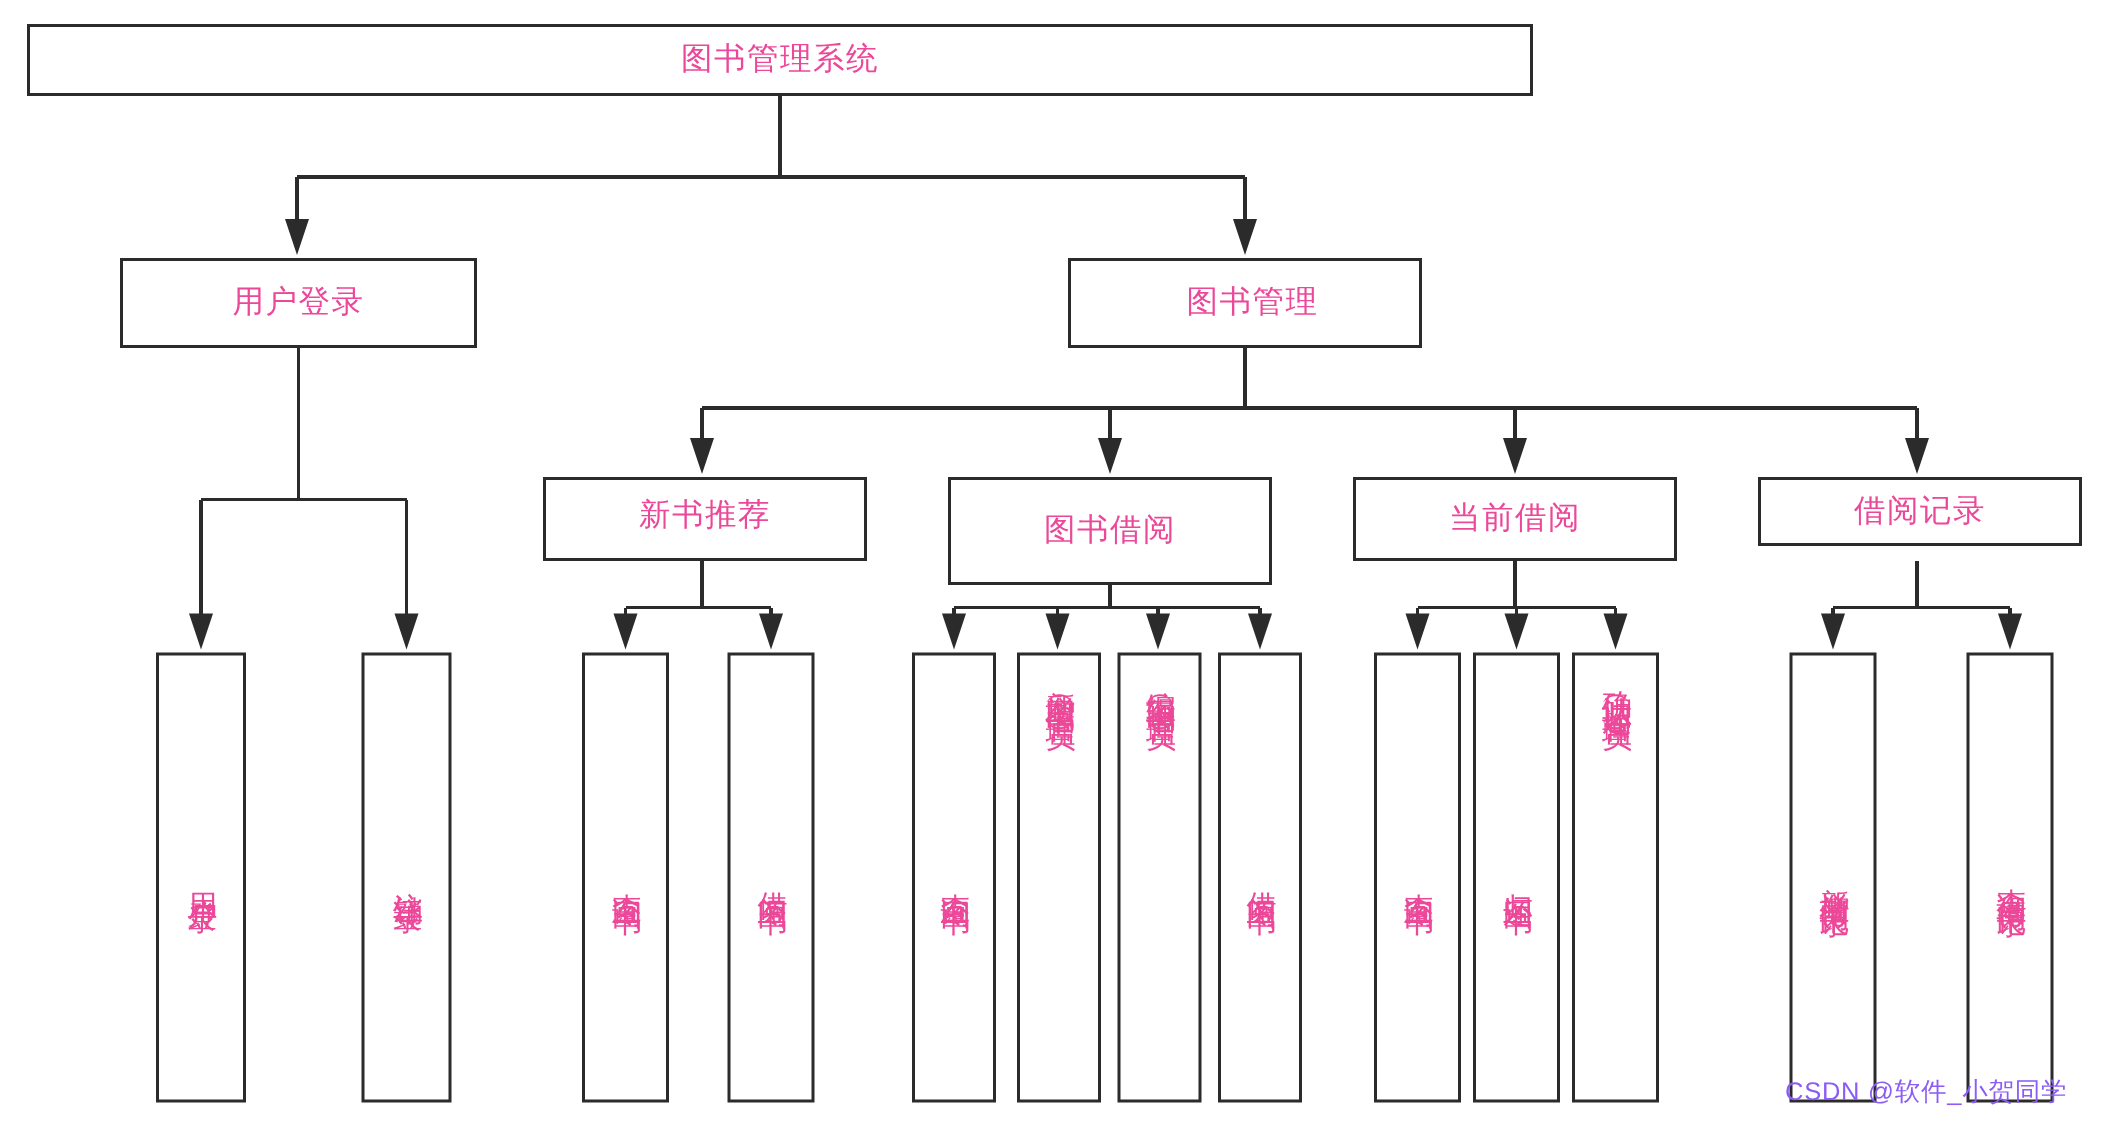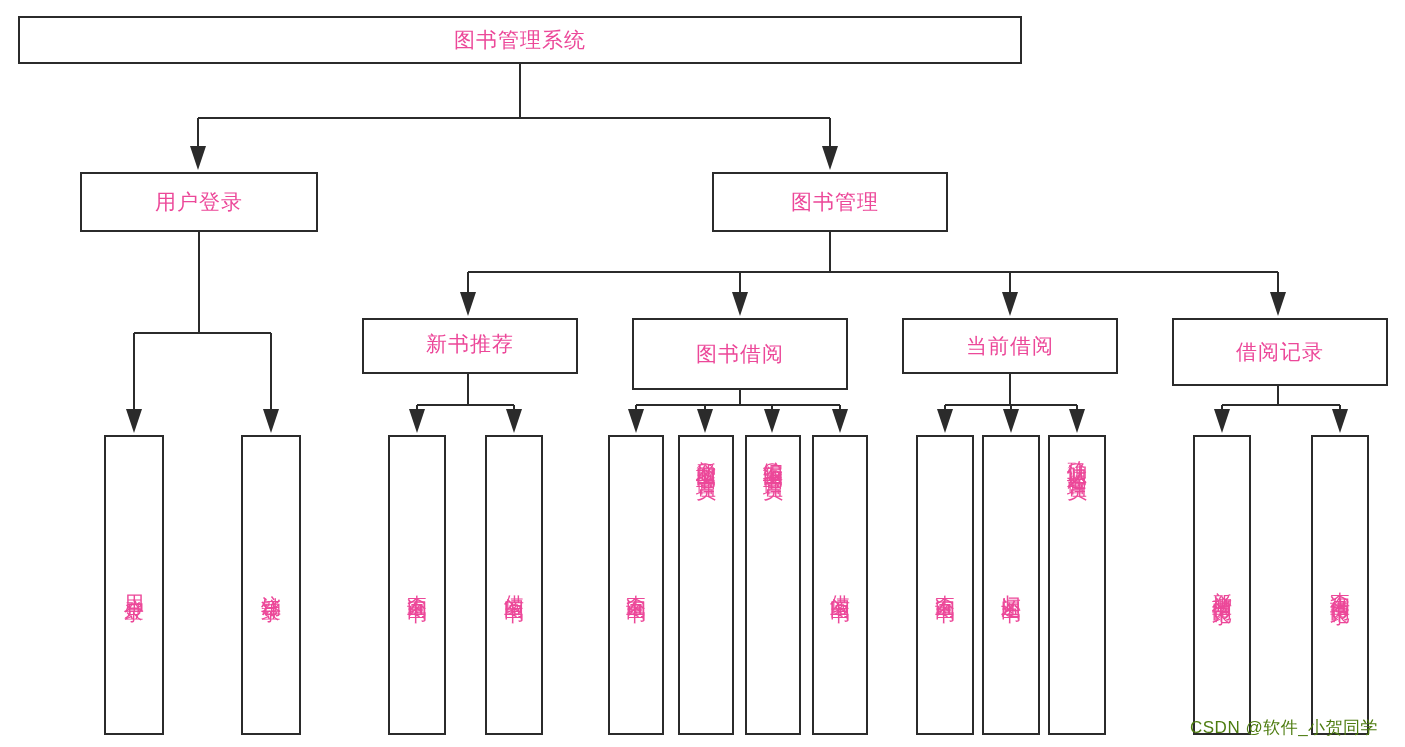--- a/index.html
+++ b/index.html
@@ -140,21 +140,21 @@
       </div>
       <div class="node-box horizontal" style="left: 362px; top: 318px; width: 216px; height: 56px; font-family: Liberation Mono, monospace;">
         <span class="node-label">新书推荐</span>
       </div>
       <div class="node-box horizontal" style="left: 632px; top: 318px; width: 216px; height: 72px;">
         <span class="node-label">图书借阅</span>
       </div>
       <div class="node-box horizontal" style="left: 902px; top: 318px; width: 216px; height: 56px;">
         <span class="node-label">当前借阅</span>
       </div>
-      <div class="node-box horizontal" style="left: 1172px; top: 318px; width: 216px; height: 68px;">
+      <div class="node-box horizontal" style="left: 1172px; top: 318px; width: 216px; height: 46px;">
         <span class="node-label">借阅记录</span>
       </div>
       <div class="node-box vertical centered" style="left: 104px; top: 435px; width: 60px; height: 300px;">
         <span class="node-label">用户登录</span>
       </div>
       <div class="node-box vertical centered" style="left: 241px; top: 435px; width: 60px; height: 300px;">
         <span class="node-label">注销登录</span>
       </div>
       <div class="node-box vertical centered" style="left: 388px; top: 435px; width: 58px; height: 300px;">
         <span class="node-label">查询图书</span>
@@ -184,15 +184,15 @@
         <span class="node-label">确认归还（管理员）</span>
       </div>
       <div class="node-box vertical centered" style="left: 1193px; top: 435px; width: 58px; height: 300px;">
         <span class="node-label">新增借阅记录</span>
       </div>
       <div class="node-box vertical centered" style="left: 1311px; top: 435px; width: 58px; height: 300px;">
         <span class="node-label">查询借阅记录</span>
       </div>
     </div>
 
-  <div class="watermark" style="left: 1190px; top: 716px; color: #4d7c0f;">CSDN @软件_小贺同学</div>
+  <div class="watermark" style="left: 1190px; top: 716px; color: #8b5cf6;">CSDN @软件_小贺同学</div>
 
 </div>
 
 </body></html>

